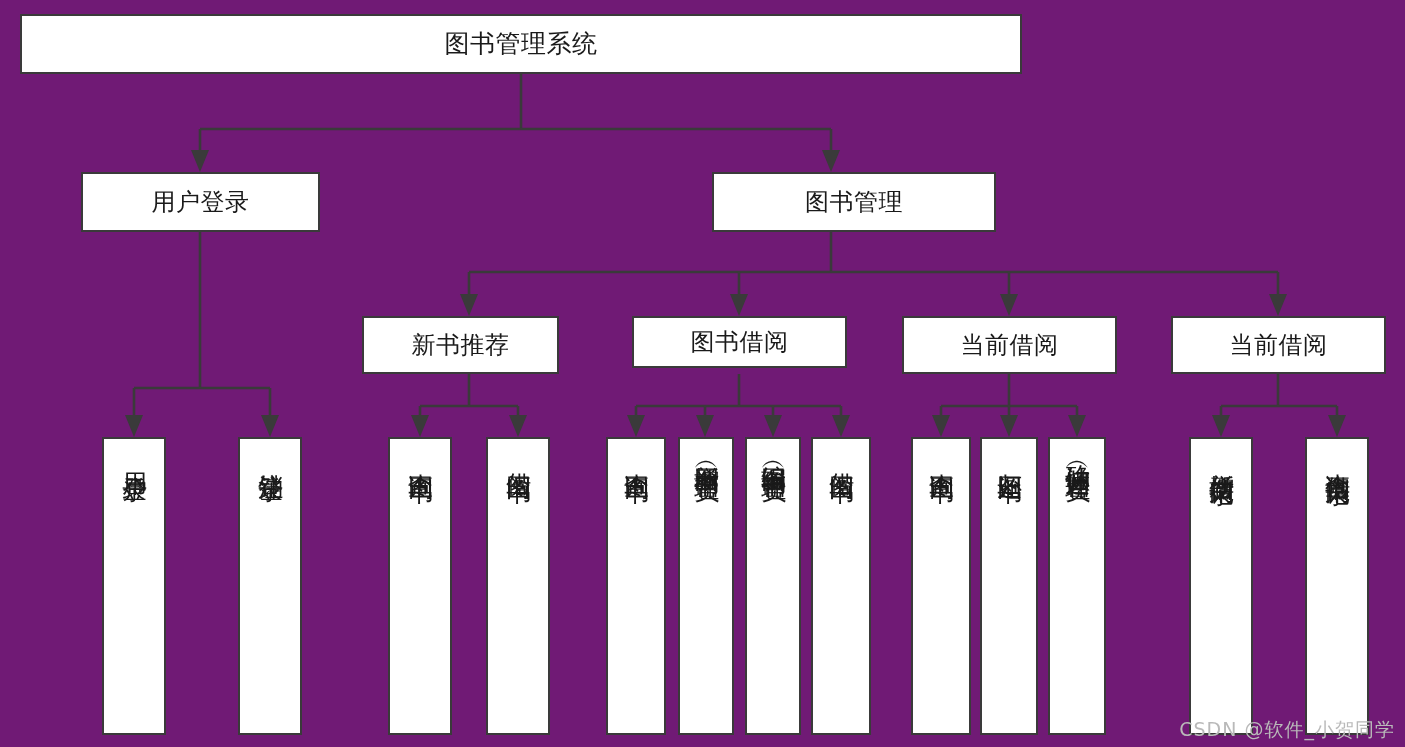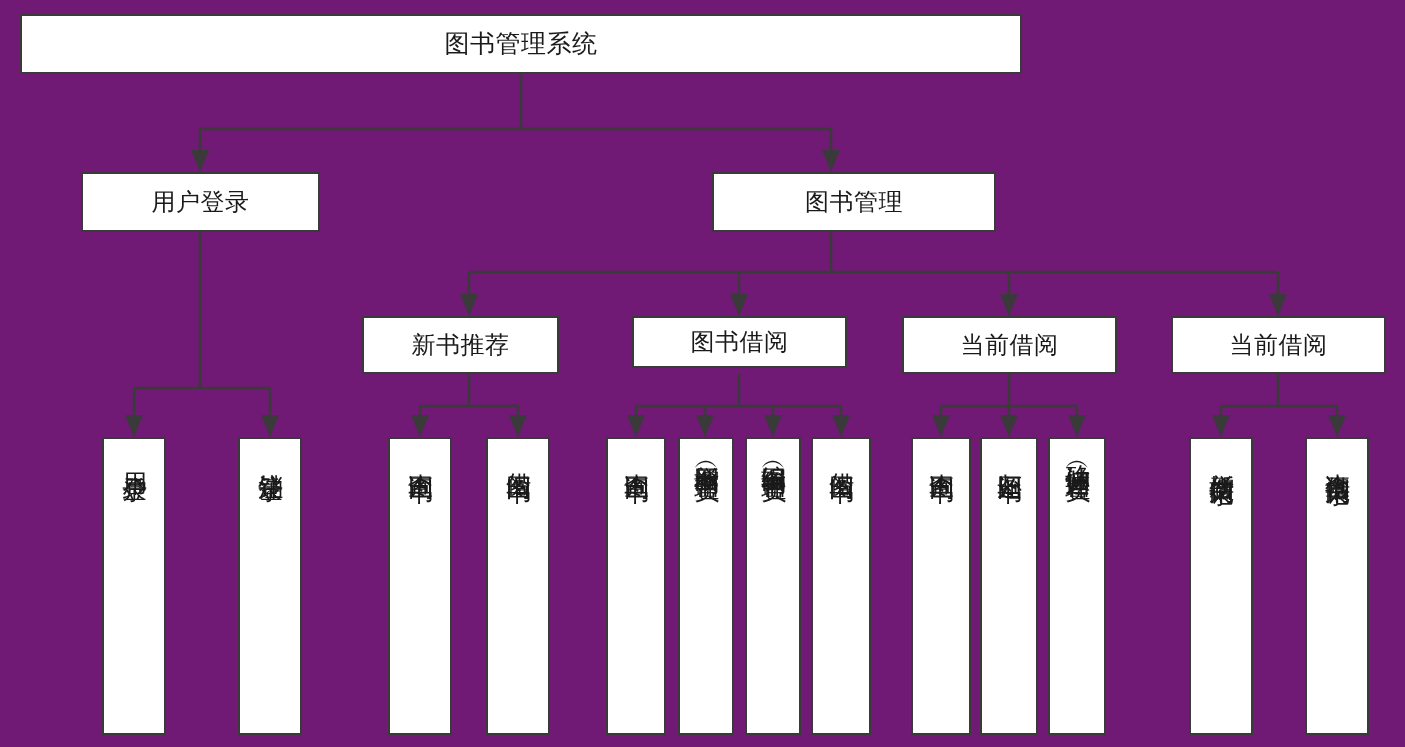--- a/index.html
+++ b/index.html
@@ -243,14 +243,15 @@
   </div>
 
   <div class="node vert" style="left:1189px; top:437px; width:64px; height:298px;">
     <span class="label">新增借阅记录</span>
   </div>
 
   <div class="node vert" style="left:1305px; top:437px; width:64px; height:298px;">
     <span class="label">查询借阅记录</span>
   </div>
 
+  <div class="watermark">CSDN @软件_小贺同学</div>
 
 </div>
 
 </body></html>

